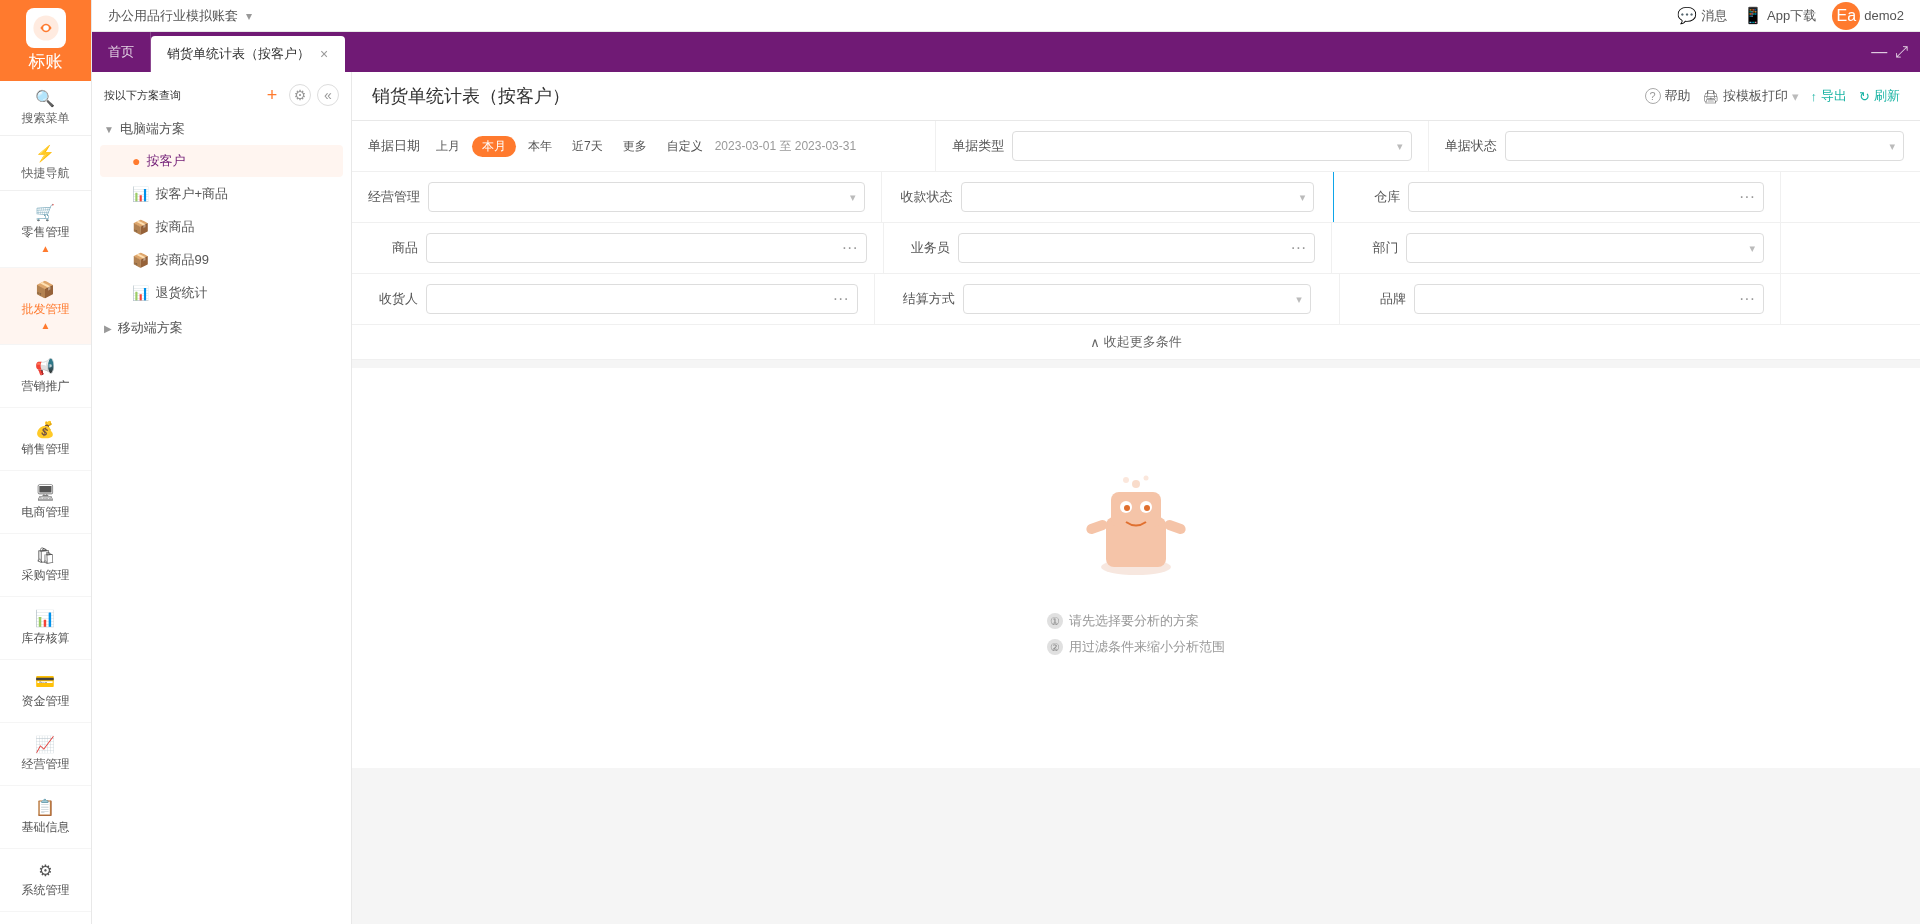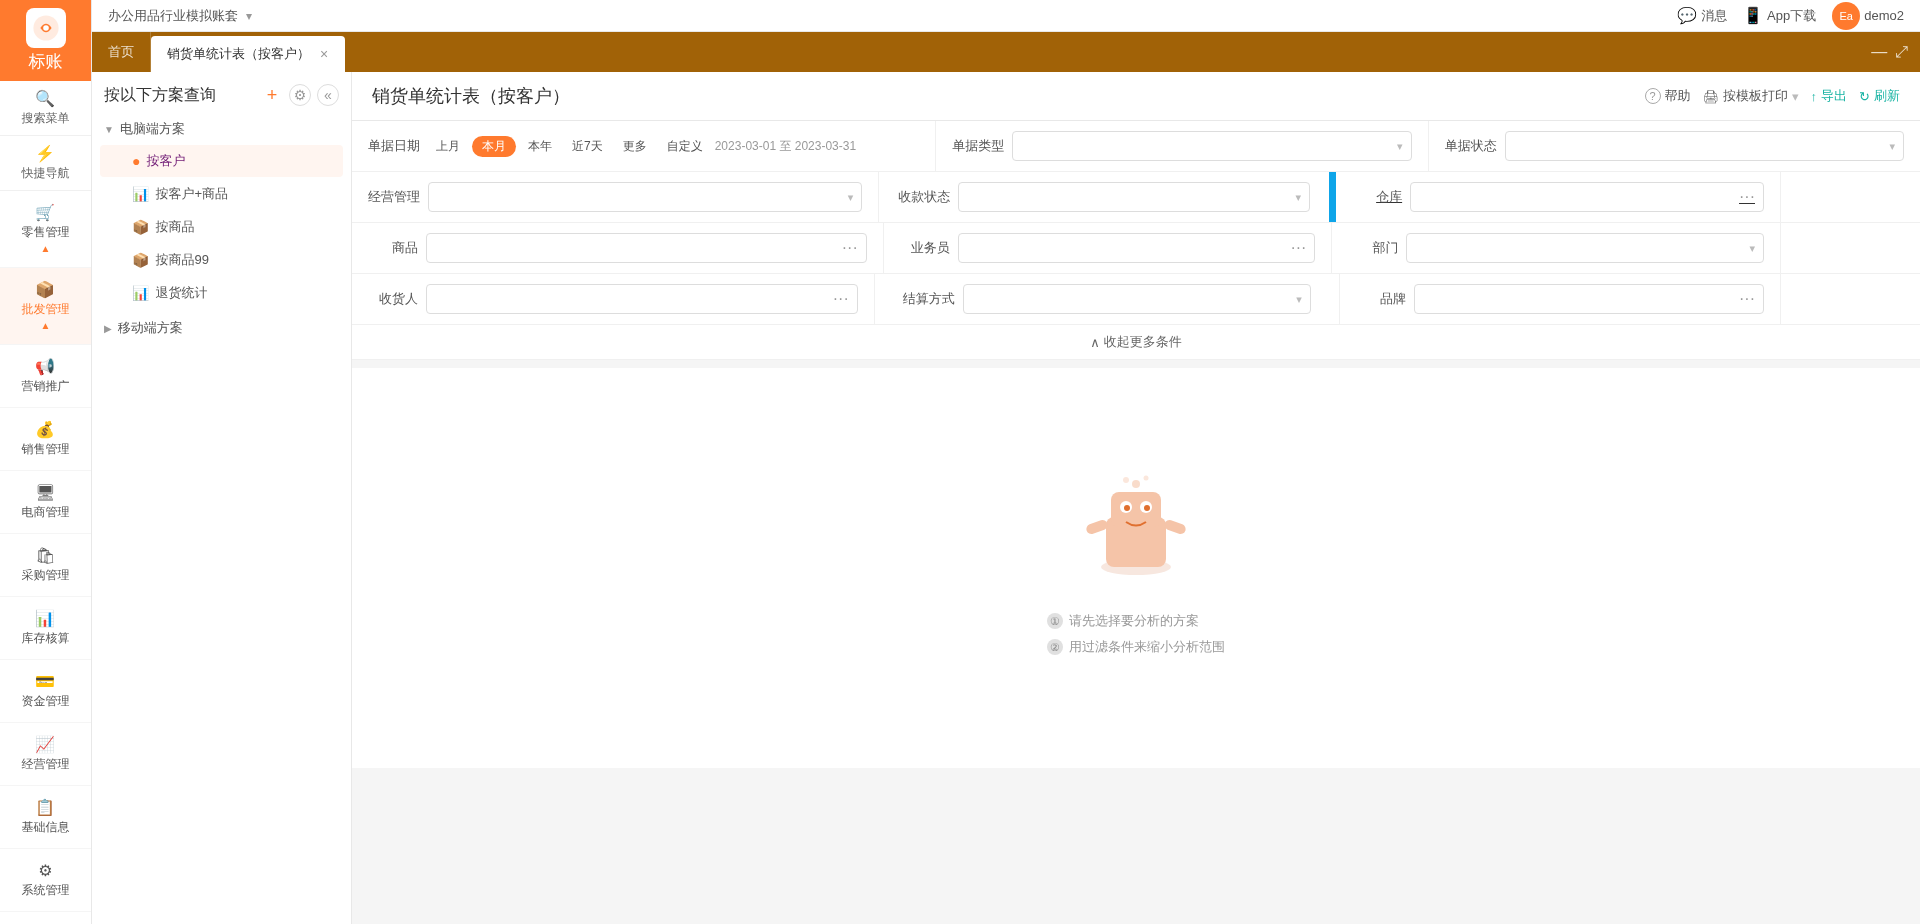--- a/index.html
+++ b/index.html
@@ -21,38 +21,38 @@
     
     .main { flex: 1; display: flex; flex-direction: column; overflow: hidden; }
 
     
     .topbar { height: 32px; background: #fff; border-bottom: 1px solid #e8e8e8; display: flex; align-items: center; padding: 0 16px; justify-content: space-between; flex-shrink: 0; }
     .topbar-left { display: flex; align-items: center; gap: 8px; color: #333; font-size: 13px; }
     .topbar-title { font-size: 13px; color: #555; }
     .topbar-dropdown { color: #999; font-size: 12px; cursor: pointer; }
     .topbar-right { display: flex; align-items: center; gap: 16px; }
     .topbar-right-item { display: flex; align-items: center; gap: 4px; cursor: pointer; color: #555; font-size: 13px; }
-    .avatar { width: 28px; height: 28px; border-radius: 50%; background: #ff7a2e; display: flex; align-items: center; justify-content: center; color: #fff; font-size: 11px; overflow: hidden; }
-
-    
-    .tabbar { height: 40px; background: #a16207; display: flex; align-items: center; padding: 0 0; flex-shrink: 0; }
+    .avatar { width: 28px; height: 28px; border-radius: 50%; background: #ff7a2e; display: flex; align-items: center; justify-content: center; color: #fff; font-size: 16px; overflow: hidden; }
+
+    
+    .tabbar { height: 40px; background: #701a75; display: flex; align-items: center; padding: 0 0; flex-shrink: 0; }
     .tab { padding: 0 16px; height: 40px; display: flex; align-items: center; gap: 6px; cursor: pointer; color: rgba(255,255,255,0.8); font-size: 13px; border-right: 1px solid rgba(255,255,255,0.2); }
     .tab.active { background: #fff; color: #333; border-radius: 4px 4px 0 0; height: 36px; margin-top: 4px; }
     .tab-close { font-size: 14px; color: #999; cursor: pointer; margin-left: 4px; }
     .tab-spacer { flex: 1; }
     .tab-actions { display: flex; align-items: center; gap: 8px; padding: 0 12px; }
     .tab-action-btn { color: rgba(255,255,255,0.8); font-size: 16px; cursor: pointer; }
 
     
     .content { flex: 1; overflow: auto; display: flex; }
 
     
     .left-panel { width: 260px; background: #fff; border-right: 1px solid #e8e8e8; flex-shrink: 0; overflow-y: auto; padding: 12px 0; }
     .left-panel-header { display: flex; align-items: center; justify-content: space-between; padding: 0 12px 8px; }
-    .left-panel-title { font-size: 16px; color: #333; font-weight: 500; }
+    .left-panel-title { font-size: 11px; color: #333; font-weight: 500; }
     .left-panel-actions { display: flex; gap: 6px; }
     .left-panel-action { width: 22px; height: 22px; border-radius: 50%; display: flex; align-items: center; justify-content: center; cursor: pointer; color: #999; font-size: 14px; border: 1px solid #ddd; }
     .scheme-group { margin-bottom: 4px; }
     .scheme-group-header { display: flex; align-items: center; padding: 6px 12px; cursor: pointer; color: #555; font-size: 13px; }
     .scheme-group-header .arrow { font-size: 10px; margin-right: 6px; color: #999; }
     .scheme-item { padding: 7px 12px 7px 32px; cursor: pointer; display: flex; align-items: center; gap: 6px; font-size: 13px; color: #555; border-radius: 4px; margin: 1px 8px; }
     .scheme-item.active { background: #fff5f0; color: #ff7a2e; }
 
     
     .right-panel { flex: 1; background: #f5f5f5; overflow: auto; }
@@ -314,21 +314,21 @@
               <span class="sel-arrow">▾</span>
             </div>
           </div>
           <div style="display:flex; align-items:center; padding:10px 19px; flex:1; border-left:1px solid #f0f0f0;">
             <span class="filter-cell-label">收款状态</span>
             <div class="filter-select-box">
               <span class="placeholder"></span>
               <span class="sel-arrow">▾</span>
             </div>
           </div>
-          <div style="display:flex; align-items:center; padding:10px 16px; flex:1; border-left:7px solid #0ea5e9;text-decoration:underline;">
+          <div style="display:flex; align-items:center; padding:10px 16px; flex:1; border-left:1px solid #0ea5e9;">
             <span class="filter-cell-label">仓库</span>
             <div style="flex:1; display:flex; align-items:center; border:1px solid #ddd; border-radius:4px; height:30px; padding:0 8px; justify-content:flex-end;">
               <span class="filter-dots">···</span>
             </div>
           </div>
           <div style="width:140px; border-left:1px solid #f0f0f0; flex-shrink:0;"></div>
         </div>
 
         <div style="display:flex; align-items:stretch; background:#fff; border-bottom:1px solid #f0f0f0;">
           <div style="display:flex; align-items:center; padding:10px 16px; flex:1.2;">

